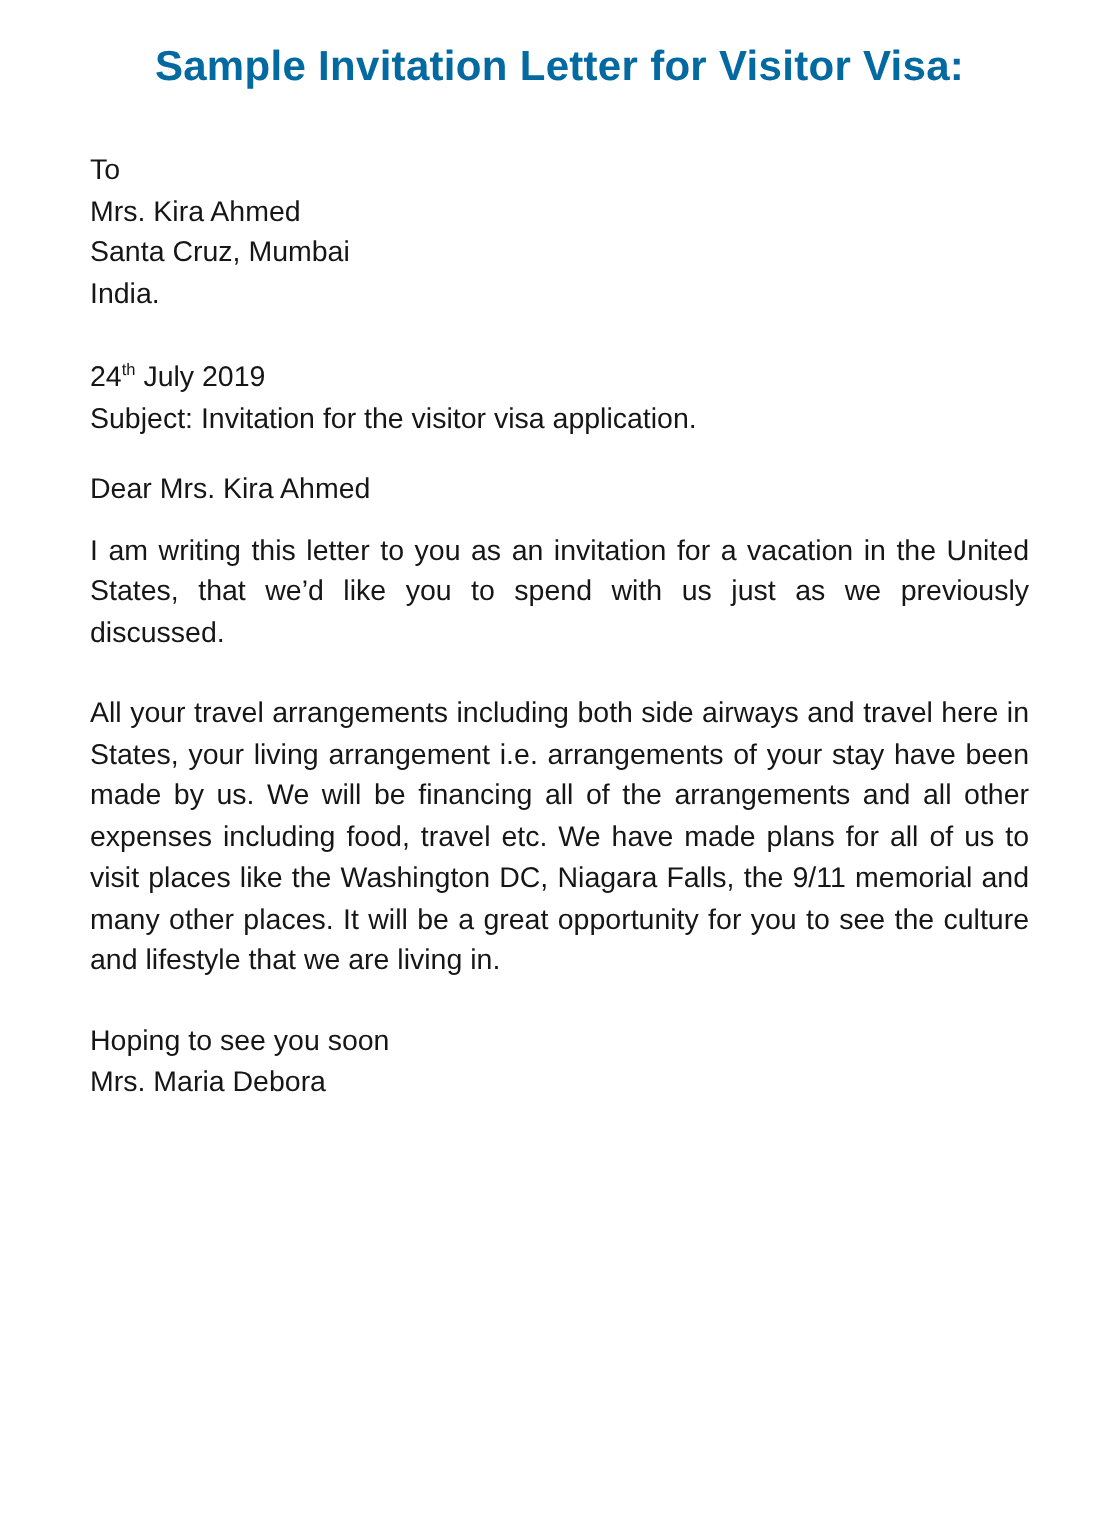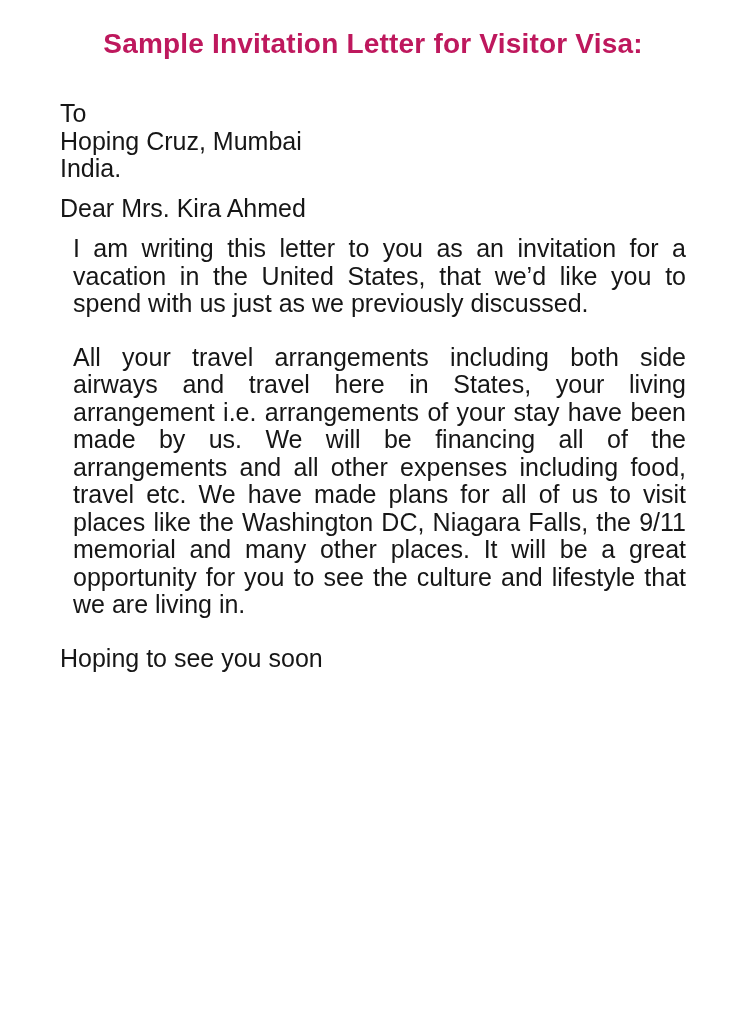--- a/index.html
+++ b/index.html
@@ -11,31 +11,30 @@
     background: #ffffff;
     padding: 22px 60px 20px 60px;
     overflow: hidden;
     font-family: "Liberation Sans", "DejaVu Sans", sans-serif;
     color: #161616;
   }
   .title {
     font-size: 28px;
     font-weight: bold;
     text-align: center;
-    color: #be185d;
+    color: #0369a1;
     letter-spacing: 0.2px;
     margin: 6px 0 40px 0;
   }
-  .body-text { font-size: 25px; line-height: 27.5px; }
+  .body-text { font-size: 19px; line-height: 27.5px; }
   .block { margin-bottom: 12px; }
   .block-gap { margin-bottom: 20px; }
   .para {
     text-align: justify;
     margin-bottom: 26px;
-    margin-left: 13px;
   }
   .line { display: block; }
   .salutation { margin-bottom: 13px; }
   .closing { }
   .signature { margin-bottom: 26px; }
   sup.ord {
     font-size: 0.58em;
     vertical-align: super;
     line-height: 0;
   }
@@ -44,30 +43,36 @@
 <body>
 
 <div class="page">
 
   <h1 class="title">Sample Invitation Letter for Visitor Visa:</h1>
 
   <div class="body-text">
 
     <div class="block">
       <span class="line">To</span>
-      <span class="line">Hoping Cruz, Mumbai</span>
+      <span class="line">Mrs. Kira Ahmed</span>
+      <span class="line">Santa Cruz, Mumbai</span>
       <span class="line">India.</span>
     </div>
 
+    <div class="block-gap" style="margin-top:28px;">
+      <span class="line"><span>24</span><sup class="ord">th</sup><span> July 2019</span></span>
+      <span class="line">Subject: Invitation for the visitor visa application.</span>
+    </div>
 
     <p class="salutation">Dear Mrs. Kira Ahmed</p>
 
     <p class="para">I am writing this letter to you as an invitation for a vacation in the United States, that we’d like you to spend with us just as we previously discussed.</p>
 
     <p class="para">All your travel arrangements including both side airways and travel here in States, your living arrangement i.e. arrangements of your stay have been made by us. We will be financing all of the arrangements and all other expenses including food, travel etc. We have made plans for all of us to visit places like the Washington DC, Niagara Falls, the 9/11 memorial and many other places. It will be a great opportunity for you to see the culture and lifestyle that we are living in.</p>
 
 
     <p class="closing">Hoping to see you soon</p>
 
+    <p class="signature">Mrs. Maria Debora</p>
 
 
   </div>
 </div>
 
 </body></html>

